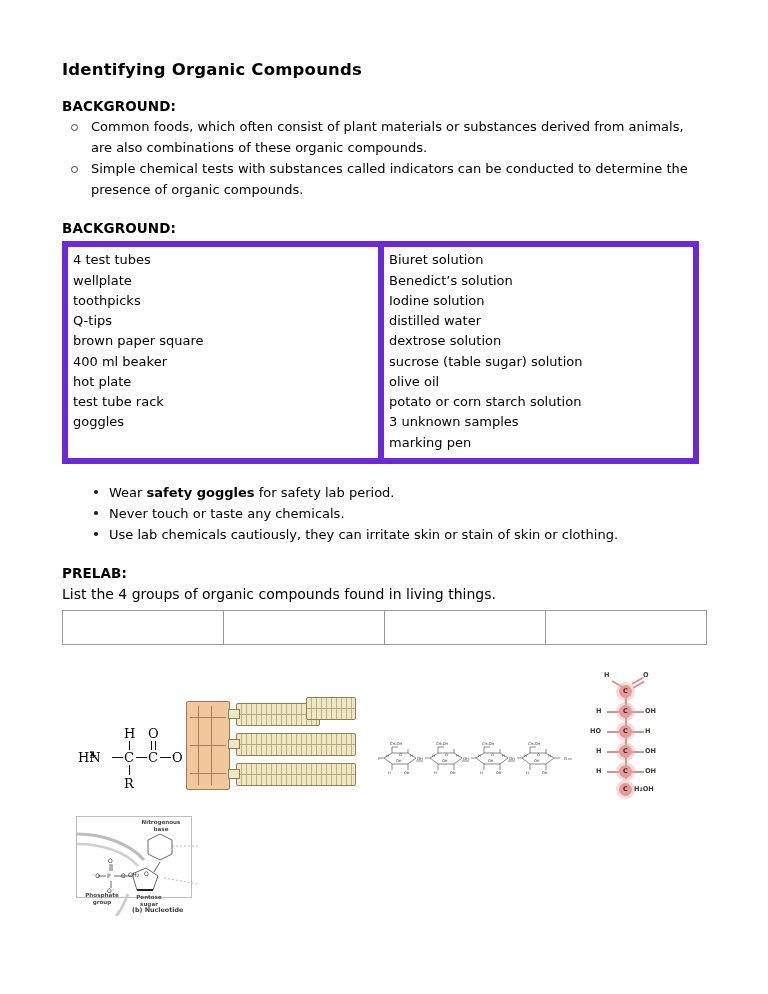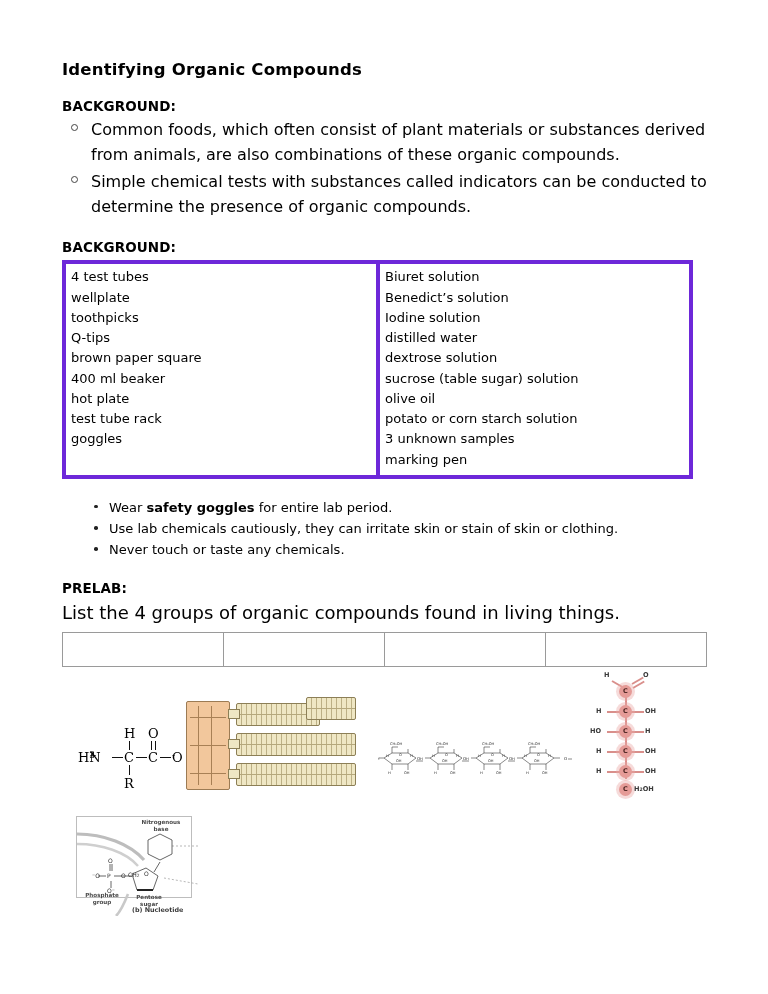--- a/index.html
+++ b/index.html
@@ -39,35 +39,35 @@
     line-height: 1.2;
   }
   .section-head {
     font-size: 13.5px;
     font-weight: bold;
     letter-spacing: 0.1px;
     margin: 0 0 2px 0;
     line-height: 1.35;
   }
   .body-text {
-    font-size: 18px;
+    font-size: 14px;
     line-height: 1.55;
   }
 
   
   ul.circle-list {
     list-style: none;
     margin: 0;
     padding: 0;
   }
   ul.circle-list > li {
     position: relative;
     padding-left: 29px;
     margin: 0 0 1px 0;
-    font-size: 16px;
+    font-size: 13px;
     line-height: 1.58;
   }
   ul.circle-list > li::before {
     content: "";
     position: absolute;
     left: 9px;
     top: 7px;
     width: 5px;
     height: 5px;
     border: 1px solid #444;
@@ -101,21 +101,21 @@
   .b { font-weight: bold; }
 
   
   .materials-table {
     border-collapse: collapse;
     width: 600px;
     margin-top: 4px;
     table-layout: fixed;
   }
   .materials-table td {
-    border: 4px solid #6d28d9;
+    border: 6px solid #6d28d9;
     vertical-align: top;
     padding: 3px 5px 5px 5px;
     font-size: 13px;
     line-height: 1.56;
   }
   .materials-table td.col-left  { width: 300px; }
   .materials-table td.col-right { width: 299px; }
   .mat-item { white-space: nowrap; }
 
   
@@ -335,23 +335,23 @@
           <div class="mat-item">3 unknown samples</div>
           <div class="mat-item">marking pen</div>
         </td>
       </tr>
     </tbody>
       </table>
 
     <div class="spacer-md"></div>
 
     <ul class="disc-list">
-      <li><span>Wear </span><span class="b">safety goggles</span><span> for entire lab period.</span></li>
+      <li><span>Wear </span><span class="b">safety goggles</span><span> for safety lab period.</span></li>
+      <li><span>Never touch or taste any chemicals.</span></li>
       <li><span>Use lab chemicals cautiously, they can irritate skin or stain of skin or clothing.</span></li>
-      <li><span>Never touch or taste any chemicals.</span></li>
     </ul>
 
     <div class="spacer-md"></div>
 
     <div class="section-head">PRELAB:</div>
     <div class="body-text">List the 4 groups of organic compounds found in living things.</div>
     <table class="prelab-table">
       <tbody>
           <tr>
         <td></td>

